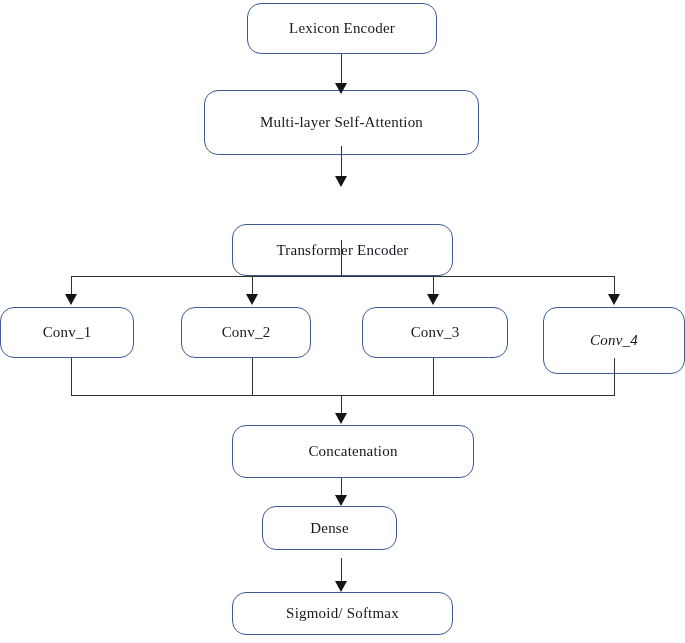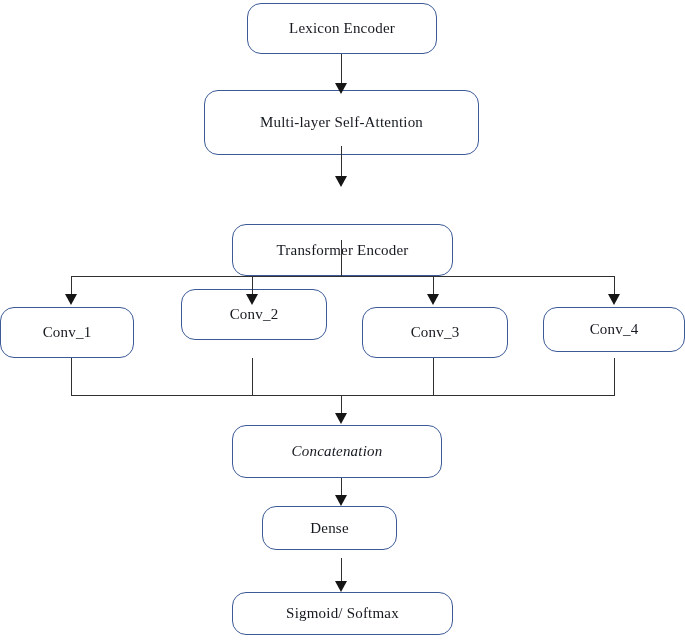--- a/index.html
+++ b/index.html
@@ -68,33 +68,33 @@
   </div>
 
   <div class="node" style="left:232px; top:188px; width:221px; height:52px;margin-top:36px;">
     <span class="node-label">Transformer Encoder</span>
   </div>
 
   <div class="node" style="left:0px; top:307px; width:134px; height:51px;">
     <span class="node-label">Conv_1</span>
   </div>
 
-  <div class="node" style="left:181px; top:289px; width:146px; height:51px;">
+  <div class="node" style="left:181px; top:307px; width:130px; height:51px;">
     <span class="node-label">Conv_2</span>
   </div>
 
   <div class="node" style="left:362px; top:307px; width:146px; height:51px;text-align:right;">
     <span class="node-label">Conv_3</span>
   </div>
 
-  <div class="node" style="left:543px; top:307px; width:142px; height:45px;">
+  <div class="node" style="left:543px; top:307px; width:142px; height:67px;font-style:italic;">
     <span class="node-label">Conv_4</span>
   </div>
 
-  <div class="node" style="left:232px; top:425px; width:210px; height:53px;font-style:italic;">
+  <div class="node" style="left:232px; top:425px; width:242px; height:53px;">
     <span class="node-label">Concatenation</span>
   </div>
 
   <div class="node" style="left:262px; top:506px; width:135px; height:44px;">
     <span class="node-label">Dense</span>
   </div>
 
   <div class="node" style="left:232px; top:592px; width:221px; height:43px;">
     <span class="node-label">Sigmoid/ Softmax</span>
   </div>

